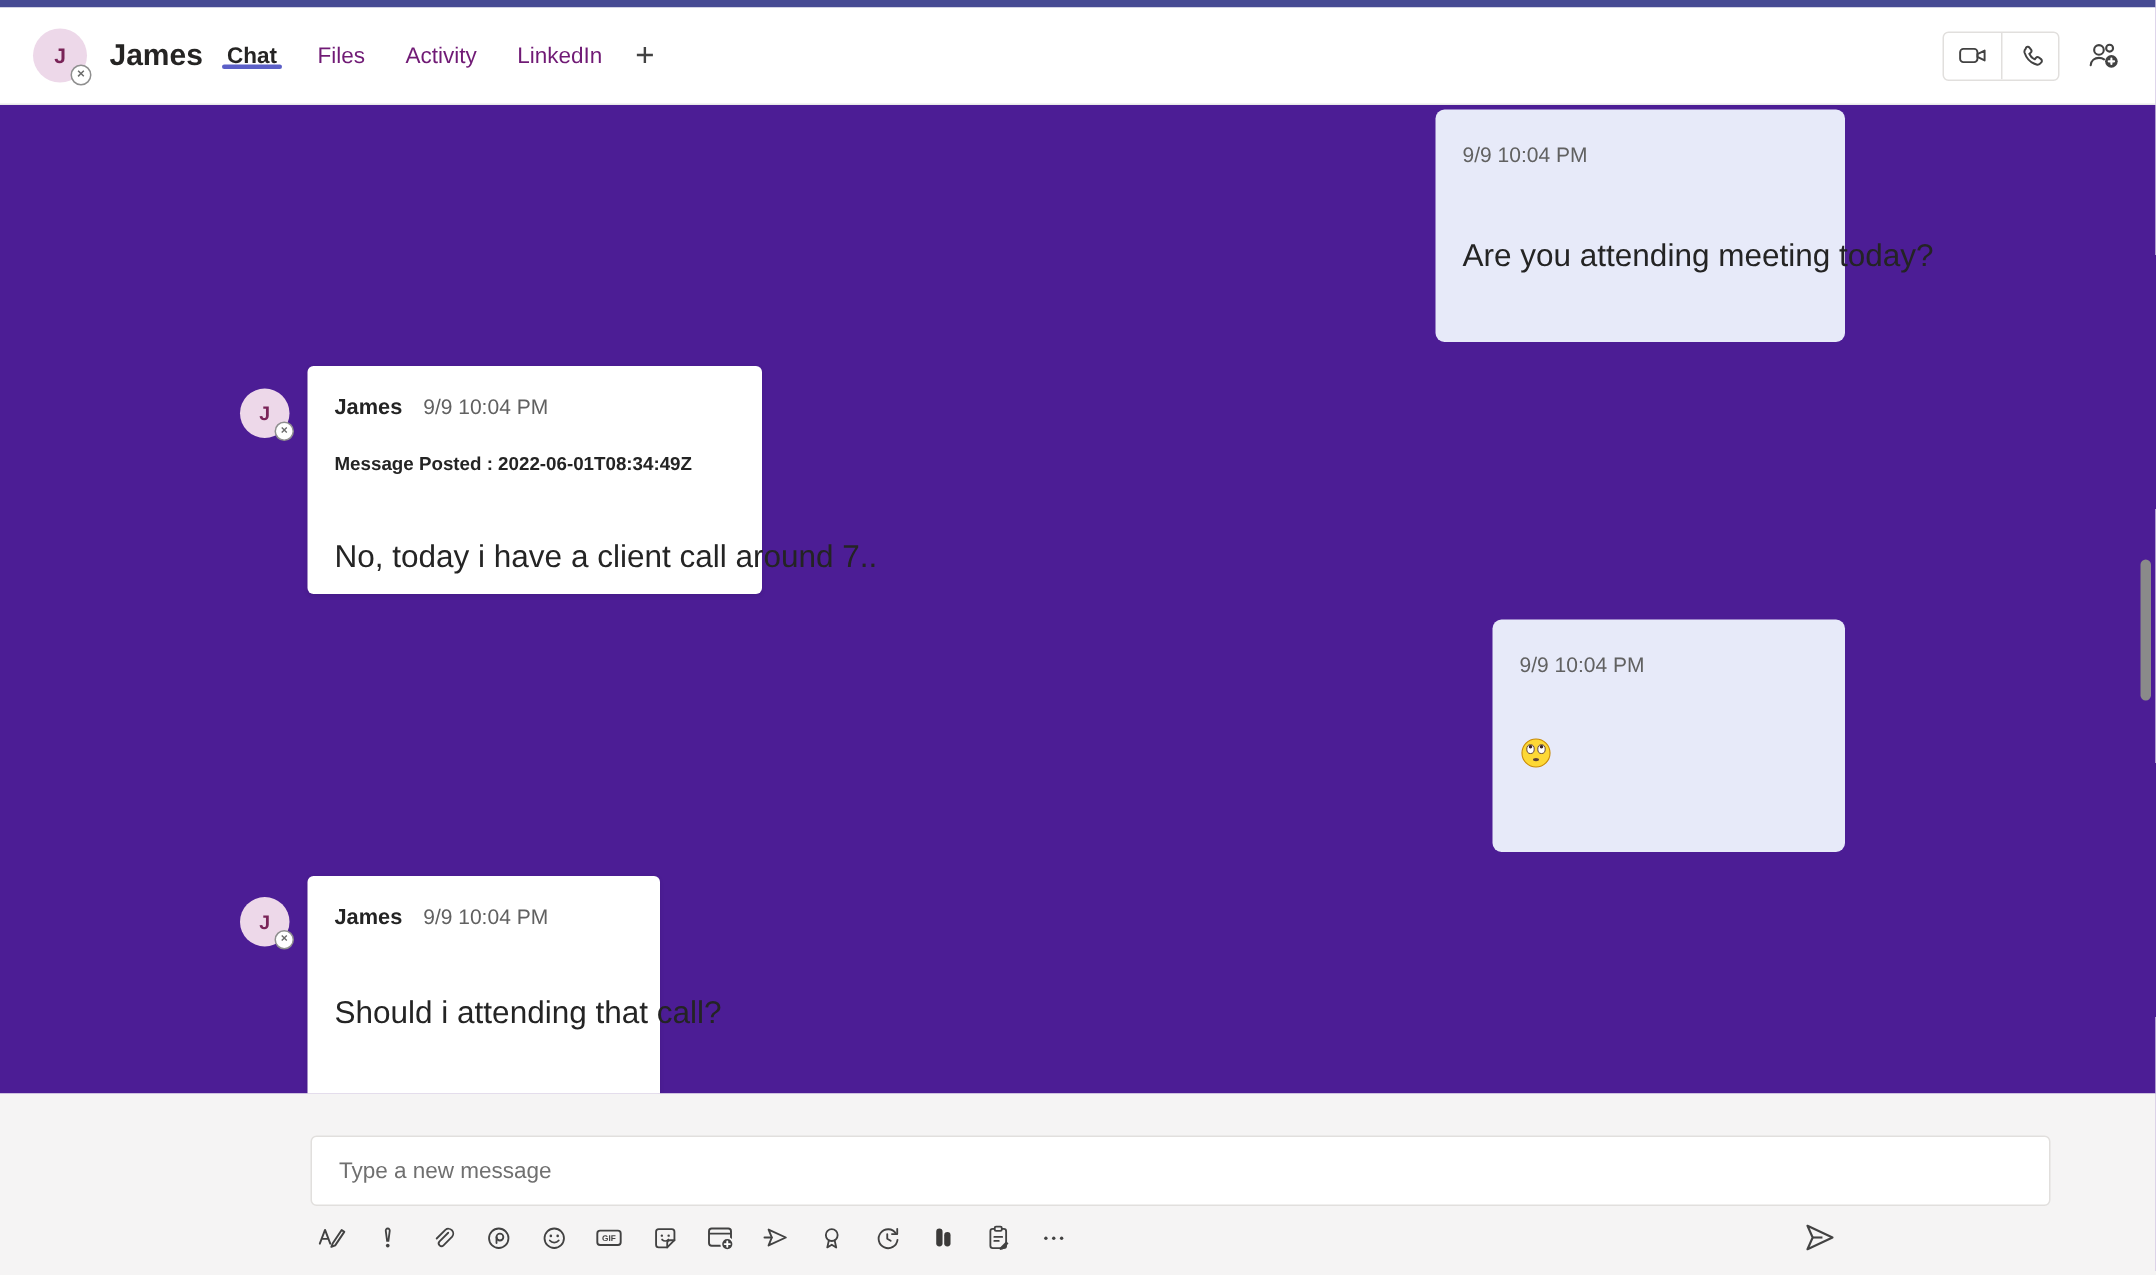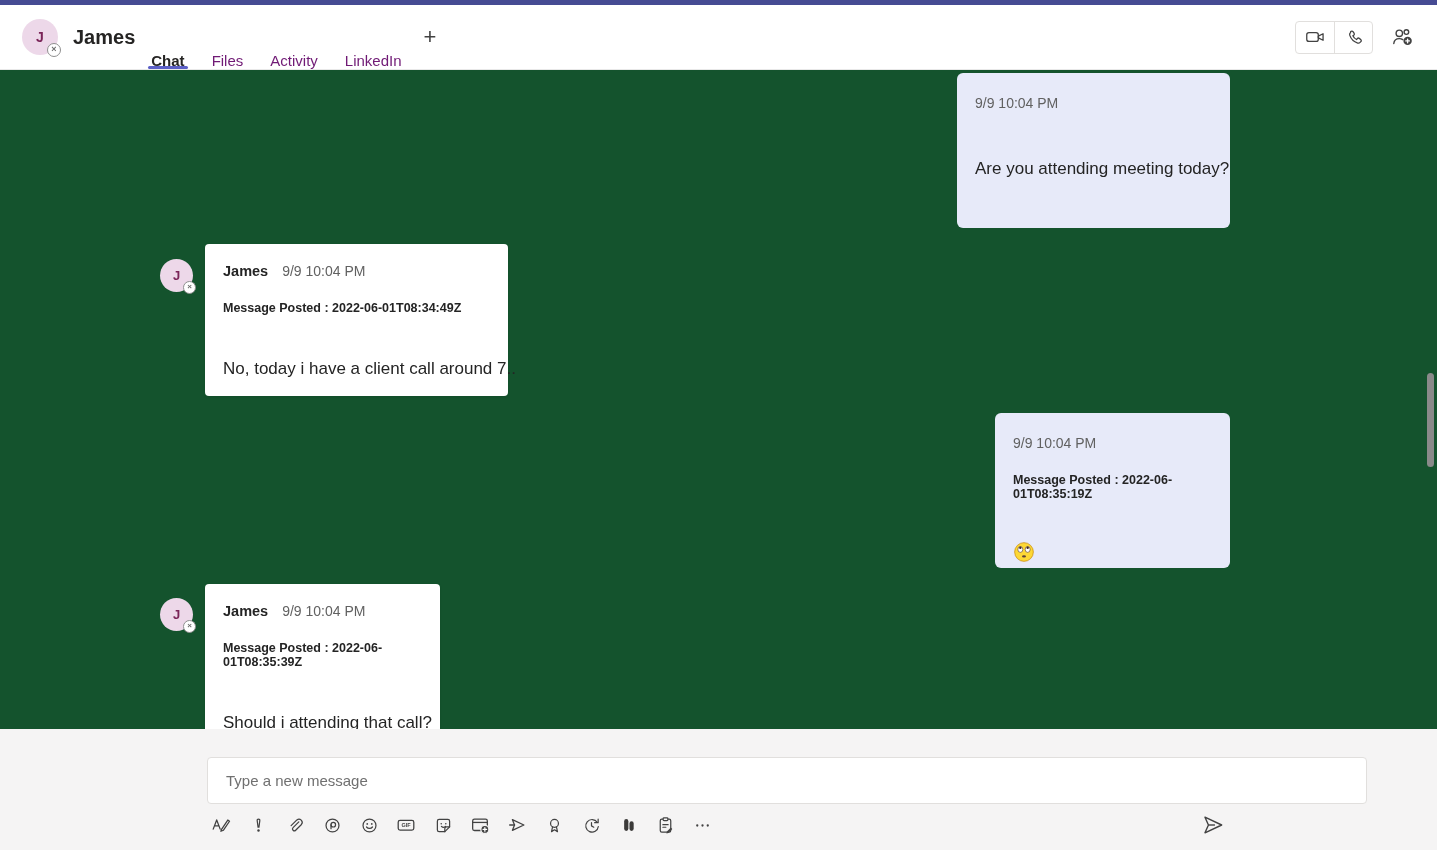--- a/index.html
+++ b/index.html
@@ -14,46 +14,46 @@
   .header { position:absolute; top:5px; left:0; width:100%; height:65px; background:#fff;
             border-bottom:1px solid #E8E8E8; display:flex; align-items:center; }
   .avatar { position:relative; width:36px; height:36px; border-radius:50%;
             background:#EDD8E9; color:#7A2458; font-weight:bold; font-size:14px;
             display:flex; align-items:center; justify-content:center; }
   .header .avatar { margin-left:22px; }
   .status-badge { position:absolute; right:-3px; bottom:-2px; width:14px; height:14px;
                   background:#fff; border:1px solid #8f8f8f; border-radius:50%;
                   color:#6b6b6b; font-size:9px; line-height:11px; text-align:center; }
   .title { font-size:20px; font-weight:bold; margin-left:15px; color:#252423; }
-  .tabs { display:flex; height:100%; margin-left:16px; gap:27px; align-items:flex-end; }
+  .tabs { display:flex; height:100%; margin-left:16px; gap:27px; align-items:center; }
   .tab { position:relative; display:flex; align-items:center; font-size:15px; color:#701a75; cursor:pointer; }
   .tab.active { color:#252423; font-weight:bold; }
   .tab.active::after { content:""; position:absolute; left:-3px; right:-3px; bottom:0;
                        height:3px; background:#5B5FC7; border-radius:2px; }
   .tab-plus { display:flex; align-items:center; font-size:22px; font-weight:300;
               color:#424242; margin-left:22px; cursor:pointer; }
   .header-actions { position:absolute; right:18px; top:0; height:100%; display:flex; align-items:center; }
   .call-group { display:flex; border:1px solid #E1DFDD; border-radius:4px; background:#fff; overflow:hidden; }
   .call-btn { width:38px; height:31px; display:flex; align-items:center; justify-content:center; cursor:pointer; }
   .call-btn + .call-btn { border-left:1px solid #E1DFDD; }
   .people-btn { width:34px; height:31px; margin-left:12px; display:flex; align-items:center;
                 justify-content:center; cursor:pointer; }
 
   
   .chat { position:absolute; top:70px; left:0; width:1437px; height:659px;
-          background:#14532d; overflow:hidden; }
+          background:#4c1d95; overflow:hidden; }
   .bubble { position:absolute; border-radius:6px; padding:16px 18px; }
   .bubble.sent { background:#E7EAF9; }
   .bubble.received { background:#fff; box-shadow:0 1px 3px rgba(0,0,0,.09); border-radius:4px; }
   .msg-head { display:flex; align-items:baseline; gap:14px; margin-top:3px; }
   .msg-sender { font-size:14.5px; font-weight:bold; color:#242424; }
   .msg-time { font-size:14px; color:#616161; }
   .bubble.sent .msg-time { display:block; margin-top:6px; }
   .msg-title { font-size:12.5px; font-weight:bold; color:#242424; margin-top:22px; }
-  .msg-body { font-size:17px; color:#242424; margin-top:46px; white-space:nowrap; }
+  .msg-body { font-size:21px; color:#242424; margin-top:46px; white-space:nowrap; }
   .msg-emoji { margin-top:40px; width:22px; height:22px; }
   .chat-avatar { position:absolute; width:33px; height:33px; font-size:13px; }
   .chat-avatar .status-badge { width:13px; height:13px; font-size:8px; line-height:10px; }
 
   
   .scroll-thumb { position:absolute; right:3px; top:373px; width:7px; height:94px;
                   background:#8A8A8A; border-radius:4px; }
 
   
   .compose { position:absolute; top:729px; left:0; width:1437px; height:121px; background:#F5F4F4; }
@@ -137,21 +137,20 @@
       <div class="msg-head">
         <span class="msg-sender">James</span>
         <span class="msg-time">9/9 10:04 PM</span>
       </div>
       <div class="msg-title">Message Posted : 2022-06-01T08:34:49Z</div>
       <div class="msg-body" style="margin-top:44px">No, today i have a client call around 7..</div>
     </div>
 
     <div class="bubble sent" style="top:343px; right:207px; width:235px; height:155px;">
       <div class="msg-time">9/9 10:04 PM</div>
-      <div class="msg-title">Message Posted : 2022-06-01T08:35:19Z</div>
       <div class="msg-emoji" aria-label="face with rolling eyes">
         <svg width="22" height="22" viewBox="0 0 24 24">
           <circle cx="12" cy="12" r="10.2" fill="#FDD835" stroke="#C98A06" stroke-width="0.8"></circle>
           <ellipse cx="8" cy="9.2" rx="2.7" ry="3.2" fill="#ffffff" stroke="#5D4037" stroke-width="0.7"></ellipse>
           <ellipse cx="16" cy="9.2" rx="2.7" ry="3.2" fill="#ffffff" stroke="#5D4037" stroke-width="0.7"></ellipse>
           <circle cx="8" cy="7.4" r="1.3" fill="#3E2723"></circle>
           <circle cx="16" cy="7.4" r="1.3" fill="#3E2723"></circle>
           <ellipse cx="12" cy="16.8" rx="2.2" ry="1.2" fill="#5D4037"></ellipse>
         </svg>
       </div>
@@ -159,21 +158,20 @@
 
     <div class="chat-avatar avatar" style="left:160px; top:528px;">
       <span>J</span>
       <span class="status-badge">×</span>
     </div>
     <div class="bubble received" style="top:514px; left:205px; width:235px; height:152px;">
       <div class="msg-head">
         <span class="msg-sender">James</span>
         <span class="msg-time">9/9 10:04 PM</span>
       </div>
-      <div class="msg-title">Message Posted : 2022-06-01T08:35:39Z</div>
       <div class="msg-body" style="margin-top:44px">Should i attending that call?</div>
     </div>
   </div>
 
   <div class="scroll-thumb"></div>
 
   <div class="compose">
     <input class="compose-input" type="text" value="" placeholder="Type a new message" style="">
 
     <div class="compose-toolbar">

